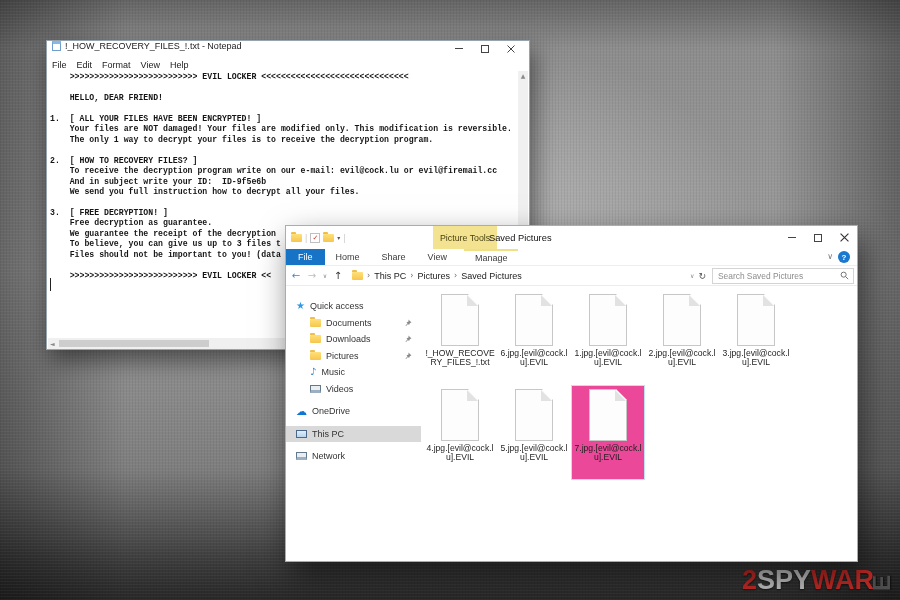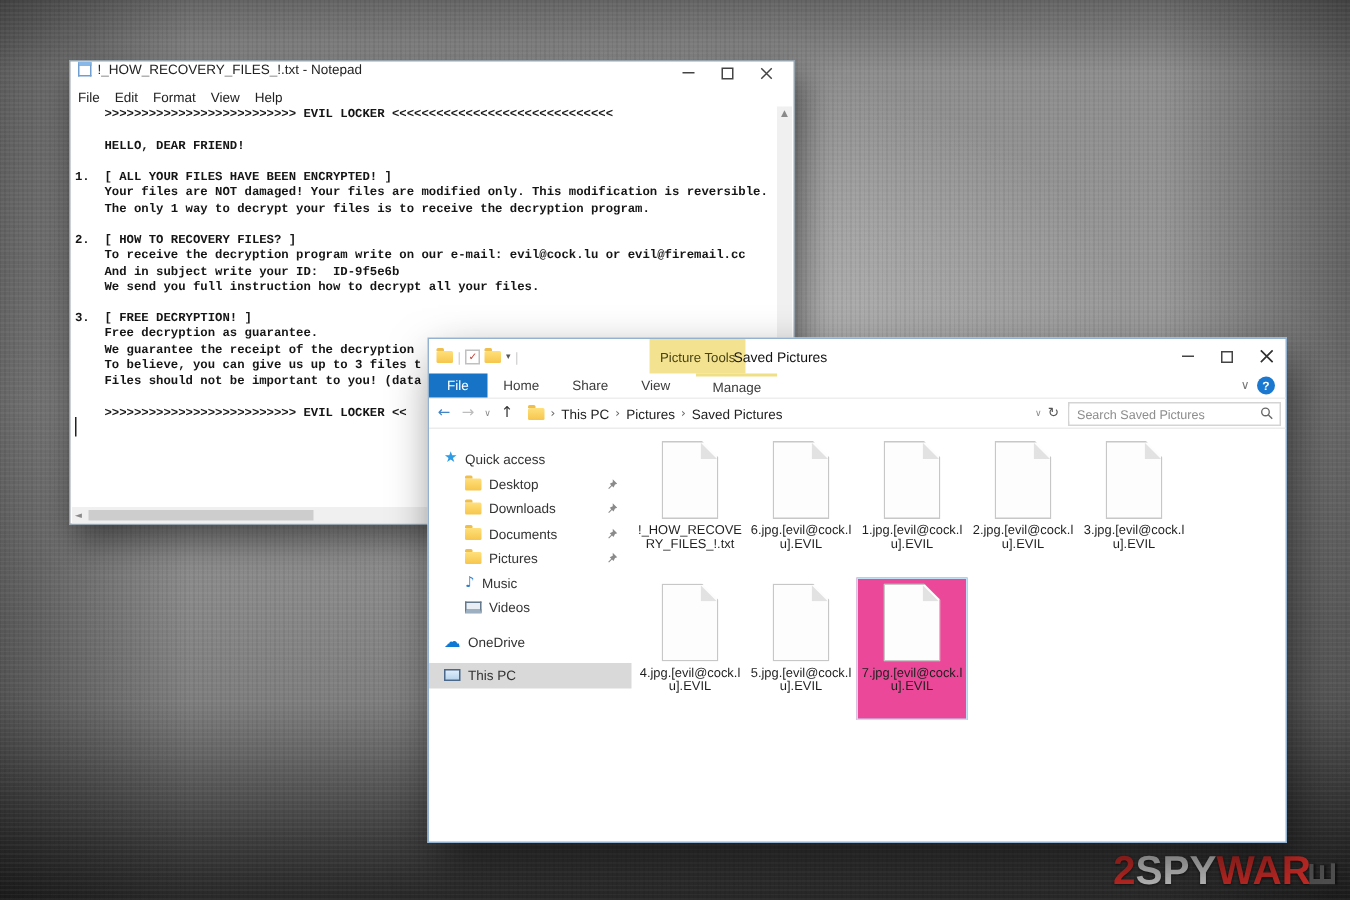--- a/index.html
+++ b/index.html
@@ -262,41 +262,34 @@
     </div>
 
     <div class="ex-main">
       <div class="sidebar">
         <div class="si">
           <span class="si-star icon">★</span>
           <span>Quick access</span>
         </div>
         <div class="si child">
           <span class="fold"></span>
-          <span>Desktop</span>
+          <span>Documents</span>
           <svg class="pin" width="8" height="8" viewBox="0 0 16 16">
               <path d="M9 1l6 6-3 1-2 4-2-2-4 4-1-1 4-4-2-2 4-2z" fill="#8a8a8a"></path>
             </svg>
         </div>
         <div class="si child">
           <span class="fold"></span>
           <span>Downloads</span>
           <svg class="pin" width="8" height="8" viewBox="0 0 16 16">
               <path d="M9 1l6 6-3 1-2 4-2-2-4 4-1-1 4-4-2-2 4-2z" fill="#8a8a8a"></path>
             </svg>
         </div>
         <div class="si child">
           <span class="fold"></span>
-          <span>Documents</span>
-          <svg class="pin" width="8" height="8" viewBox="0 0 16 16">
-              <path d="M9 1l6 6-3 1-2 4-2-2-4 4-1-1 4-4-2-2 4-2z" fill="#8a8a8a"></path>
-            </svg>
-        </div>
-        <div class="si child">
-          <span class="fold"></span>
           <span>Pictures</span>
           <svg class="pin" width="8" height="8" viewBox="0 0 16 16">
               <path d="M9 1l6 6-3 1-2 4-2-2-4 4-1-1 4-4-2-2 4-2z" fill="#8a8a8a"></path>
             </svg>
         </div>
         <div class="si child">
           <span class="si-note icon">♪</span>
           <span>Music</span>
         </div>
         <div class="si child">
@@ -307,20 +300,24 @@
         <div class="si">
           <span class="si-cloud icon">☁</span>
           <span>OneDrive</span>
         </div>
         <div class="sb-gap"></div>
         <div class="si sel">
           <span class="si-pc"></span>
           <span>This PC</span>
         </div>
         <div class="sb-gap"></div>
+        <div class="si">
+          <span class="si-net"></span>
+          <span>Network</span>
+        </div>
       </div>
 
       <div class="files">
         <div class="tile">
           <span class="page"></span>
           <span class="fname">!_HOW_RECOVERY_FILES_!.txt</span>
         </div>
         <div class="tile">
           <span class="page"></span>
           <span class="fname">6.jpg.[evil@cock.lu].EVIL</span>

